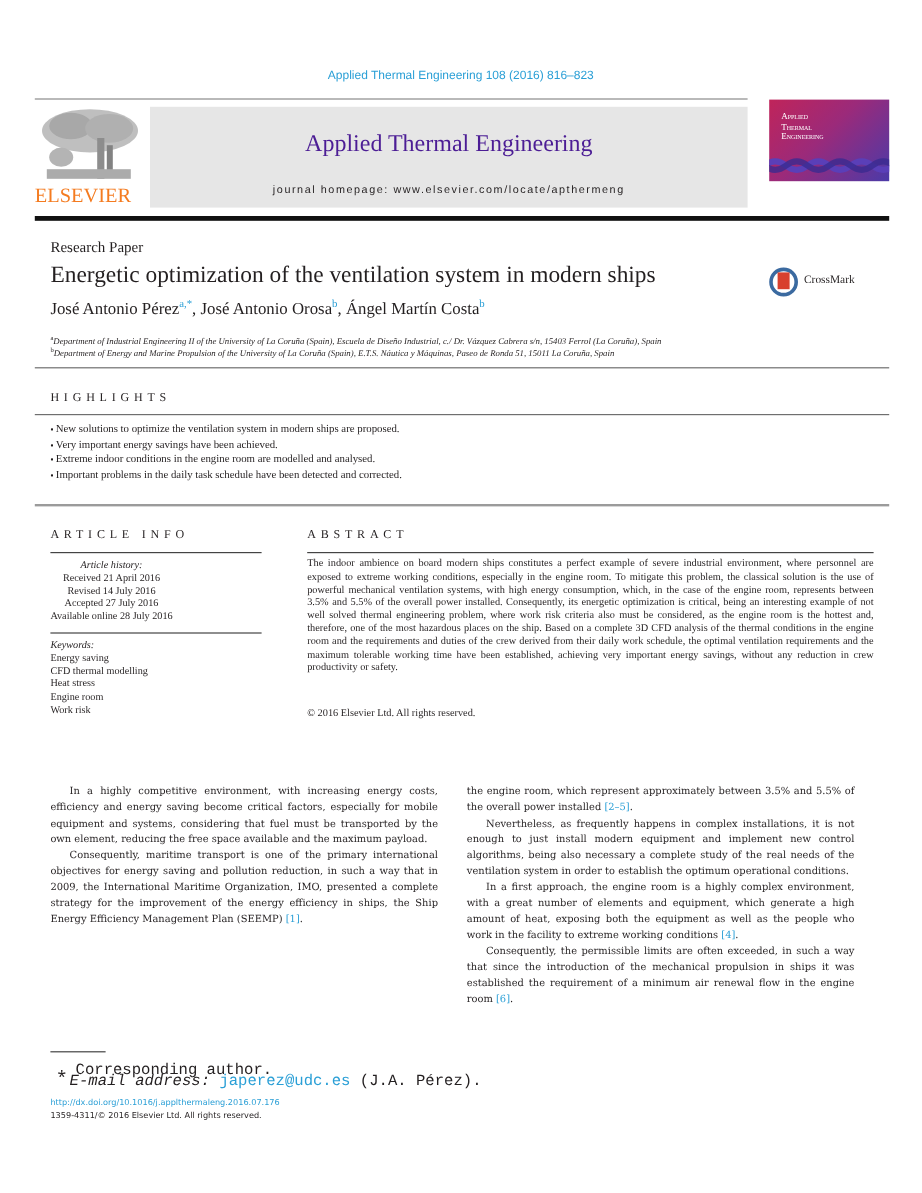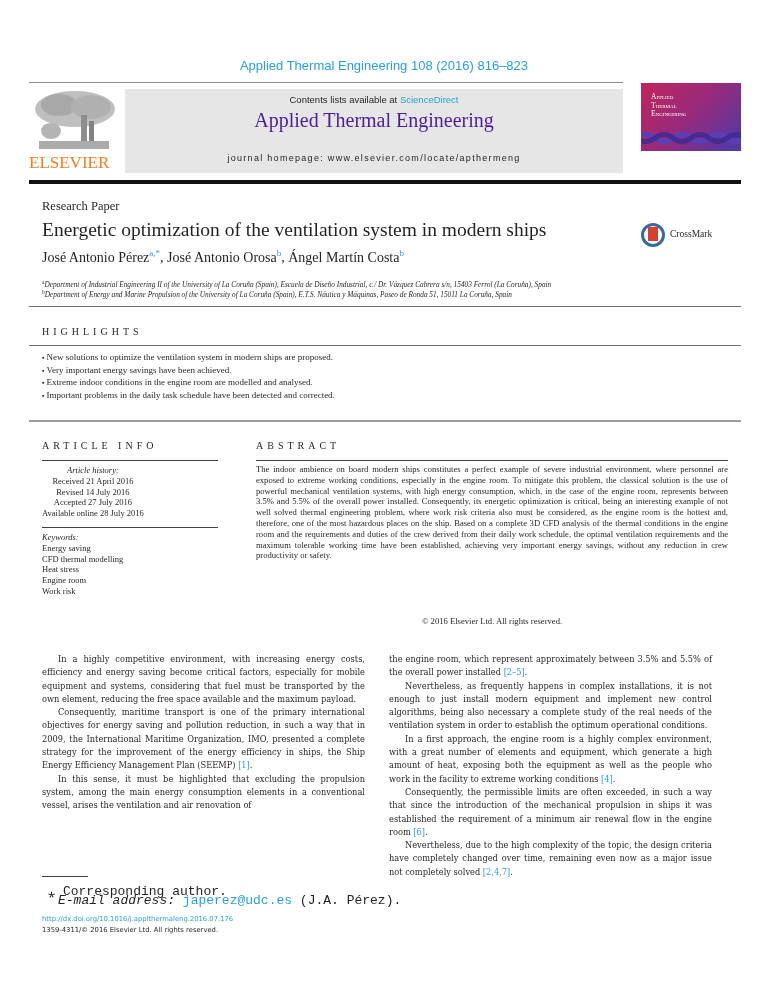--- a/index.html
+++ b/index.html
@@ -1,19 +1,19 @@
 <!DOCTYPE html>
 <html><head>
 <meta charset="utf-8">
 <style>
   html, body { margin: 0; padding: 0; background: #ffffff; }
   body { width: 768px; height: 994px; position: relative; overflow: hidden; font-family: "Liberation Serif", serif; color: #231f20; }
   a, .link { color: #2a9fd6; text-decoration: none; }
 
-  .journal-ref { position: absolute; top: 58px; left: 0; width: 768px; text-align: center; font-family: "Liberation Sans", sans-serif; font-size: 13px; color: #2a9fd6; }
+  .journal-ref { position: absolute; top: 58px; left: 0; width: 768px; text-align: center; font-family: "Liberation Sans", sans-serif; font-size: 10px; color: #2a9fd6; }
   .banner-top-line { position: absolute; top: 82px; left: 29px; width: 594px; height: 1px; background: #8c8c8c; }
 
   .elsevier-logo { position: absolute; top: 89px; left: 29px; width: 92px; height: 84px; }
   .elsevier-tree { position: absolute; top: 0; left: 0; width: 92px; height: 64px; }
   .elsevier-word { position: absolute; top: 64px; left: 0; width: 92px; text-align: left; font-family: "Liberation Serif", serif; font-size: 17px; color: #f47b20; letter-spacing: 0; line-height: 20px; }
 
   .banner { position: absolute; top: 89px; left: 125px; width: 498px; height: 84px; background: #e6e6e6; }
   .banner-contents { position: absolute; top: 5px; width: 100%; text-align: center; font-family: "Liberation Sans", sans-serif; font-size: 9.5px; color: #231f20; }
   .banner-title { position: absolute; top: 20px; width: 100%; text-align: center; font-family: "Liberation Serif", serif; font-size: 20px; color: #4c1d95; }
   .banner-homepage { position: absolute; top: 64px; width: 100%; text-align: center; font-family: "Liberation Sans", sans-serif; font-size: 9px; letter-spacing: 1.3px; color: #231f20; }
@@ -52,21 +52,21 @@
   .rule-ai { position: absolute; top: 460px; left: 42px; width: 176px; height: 1px; background: #444; }
   .rule-abs { position: absolute; top: 460px; left: 256px; width: 472px; height: 1px; background: #444; }
 
   .ai-block { position: absolute; left: 42px; font-family: "Liberation Serif", serif; font-size: 8.5px; line-height: 10.8px; color: #231f20; }
   .ai-block .head { font-style: italic; }
   .history { top: 465px; text-align: center; }
   .rule-kw { position: absolute; top: 527px; left: 42px; width: 176px; height: 1px; background: #444; }
   .keywords { top: 532px; }
 
   .abstract { position: absolute; top: 464px; left: 256px; width: 472px; text-align: justify; font-family: "Liberation Serif", serif; font-size: 8.6px; line-height: 10.8px; color: #231f20; }
-  .copyright { position: absolute; top: 616px; left: 256px; width: 472px; text-align: center; font-family: "Liberation Serif", serif; font-size: 8.6px; color: #231f20; }
+  .copyright { position: absolute; top: 589px; left: 256px; width: 472px; text-align: left; font-family: "Liberation Serif", serif; font-size: 8.6px; color: #231f20; }
 
   .body-col { position: absolute; width: 323px; font-family: "DejaVu Serif", serif; font-size: 8.25px; line-height: 13.3px; color: #231f20; text-align: justify; }
   .body-col p { margin: 0; text-indent: 16px; }
   .col-left { top: 653px; left: 42px; }
   .col-right { top: 653px; left: 389px; }
   .sec-heading { font-family: "DejaVu Serif", serif; font-weight: bold; font-size: 8.6px; margin: 0 0 18px 0; text-indent: 0 !important; }
 
   .fn-rule { position: absolute; top: 876px; left: 42px; width: 46px; height: 1px; background: #444; }
   .footnote { position: absolute; left: 48px; font-family: Liberation Mono, monospace; font-size: 13px; color: #231f20; }
   .fn-1 { top: 881px; }
@@ -90,23 +90,20 @@
       <rect x="52" y="26" width="6" height="34" fill="#7a7a7a"></rect>
       <rect x="60" y="32" width="5" height="26" fill="#6d6d6d"></rect>
       <rect x="10" y="52" width="70" height="8" fill="#9d9d9d"></rect>
       <ellipse cx="22" cy="42" rx="10" ry="8" fill="#a8a8a8"></ellipse>
     </g>
   </svg>
   <div class="elsevier-word">ELSEVIER</div>
 </div>
 
 <div class="banner">
-  <div class="banner-contents">
-    <span>Contents lists available at </span><span class="link">ScienceDirect</span>
-  </div>
   <div class="banner-title">Applied Thermal Engineering</div>
   <div class="banner-homepage">journal homepage: www.elsevier.com/locate/apthermeng</div>
 </div>
 
 <div class="cover">
   <div class="cover-title">
     <div>Applied</div>
     <div>Thermal</div>
     <div>Engineering</div>
   </div>
@@ -167,28 +164,26 @@
   <div>Engine room</div>
   <div>Work risk</div>
 </div>
 
 <div class="abstract">The indoor ambience on board modern ships constitutes a perfect example of severe industrial environment, where personnel are exposed to extreme working conditions, especially in the engine room. To mitigate this problem, the classical solution is the use of powerful mechanical ventilation systems, with high energy consumption, which, in the case of the engine room, represents between 3.5% and 5.5% of the overall power installed. Consequently, its energetic optimization is critical, being an interesting example of not well solved thermal engineering problem, where work risk criteria also must be considered, as the engine room is the hottest and, therefore, one of the most hazardous places on the ship. Based on a complete 3D CFD analysis of the thermal conditions in the engine room and the requirements and duties of the crew derived from their daily work schedule, the optimal ventilation requirements and the maximum tolerable working time have been established, achieving very important energy savings, without any reduction in crew productivity or safety.</div>
 <div class="copyright">© 2016 Elsevier Ltd. All rights reserved.</div>
 
 <div class="body-col col-left">
   <p><span>In a highly competitive environment, with increasing energy costs, efficiency and energy saving become critical factors, especially for mobile equipment and systems, considering that fuel must be transported by the own element, reducing the free space available and the maximum payload.</span></p>
   <p><span>Consequently, maritime transport is one of the primary international objectives for energy saving and pollution reduction, in such a way that in 2009, the International Maritime Organization, IMO, presented a complete strategy for the improvement of the energy efficiency in ships, the Ship Energy Efficiency Management Plan (SEEMP) </span><span class="link">[1]</span><span>.</span></p>
-  <p><span>In this sense, it must be highlighted that excluding the propulsion system, among the main energy consumption elements in a conventional vessel, arises the ventilation and air renovation of</span></p>
 </div>
 
 <div class="body-col col-right">
   <p style="text-indent:0"><span>the engine room, which represent approximately between 3.5% and 5.5% of the overall power installed </span><span class="link">[2–5]</span><span>.</span></p>
   <p><span>Nevertheless, as frequently happens in complex installations, it is not enough to just install modern equipment and implement new control algorithms, being also necessary a complete study of the real needs of the ventilation system in order to establish the optimum operational conditions.</span></p>
   <p><span>In a first approach, the engine room is a highly complex environment, with a great number of elements and equipment, which generate a high amount of heat, exposing both the equipment as well as the people who work in the facility to extreme working conditions </span><span class="link">[4]</span><span>.</span></p>
   <p><span>Consequently, the permissible limits are often exceeded, in such a way that since the introduction of the mechanical propulsion in ships it was established the requirement of a minimum air renewal flow in the engine room </span><span class="link">[6]</span><span>.</span></p>
-  <p><span>Nevertheless, due to the high complexity of the topic, the design criteria have completely changed over time, remaining even now as a major issue not completely solved </span><span class="link">[2,4,7]</span><span>.</span></p>
 </div>
 
 <div class="fn-rule"></div>
 <div class="footnote fn-1">⁎ Corresponding author.</div>
 <div class="footnote fn-2"><span class="lbl">E-mail address: </span><span class="link">japerez@udc.es</span><span> (J.A. Pérez).</span></div>
 <div class="doi">http://dx.doi.org/10.1016/j.applthermaleng.2016.07.176</div>
 <div class="issn">1359-4311/© 2016 Elsevier Ltd. All rights reserved.</div>
 
 </body></html>

